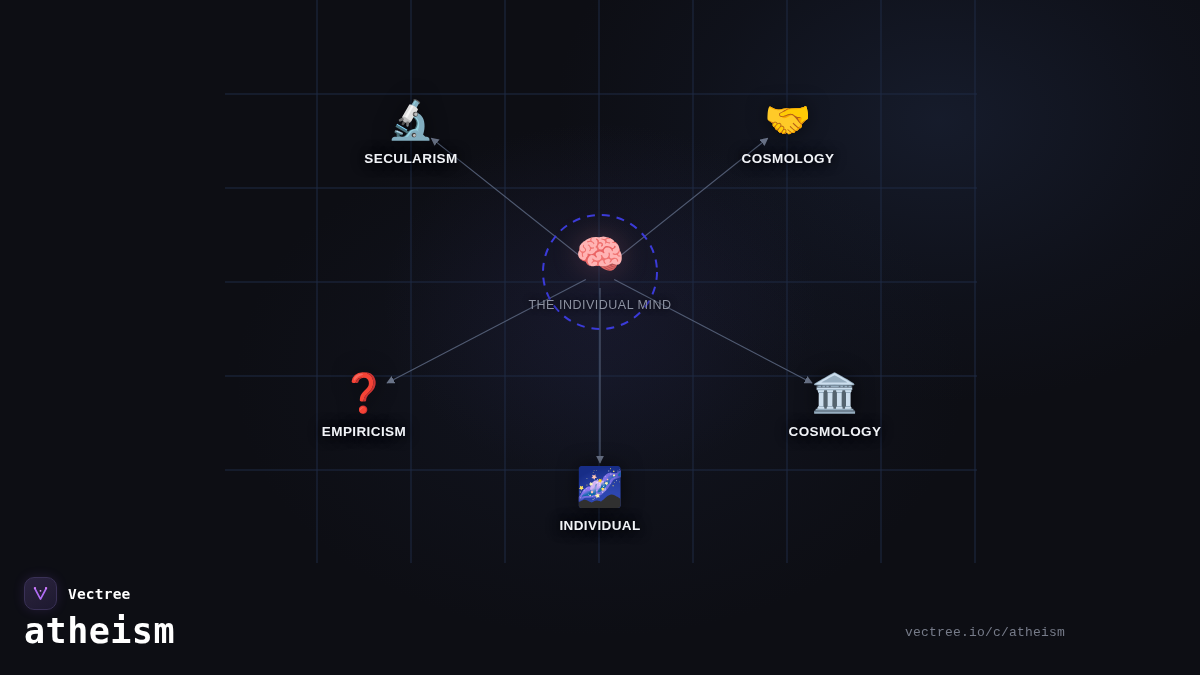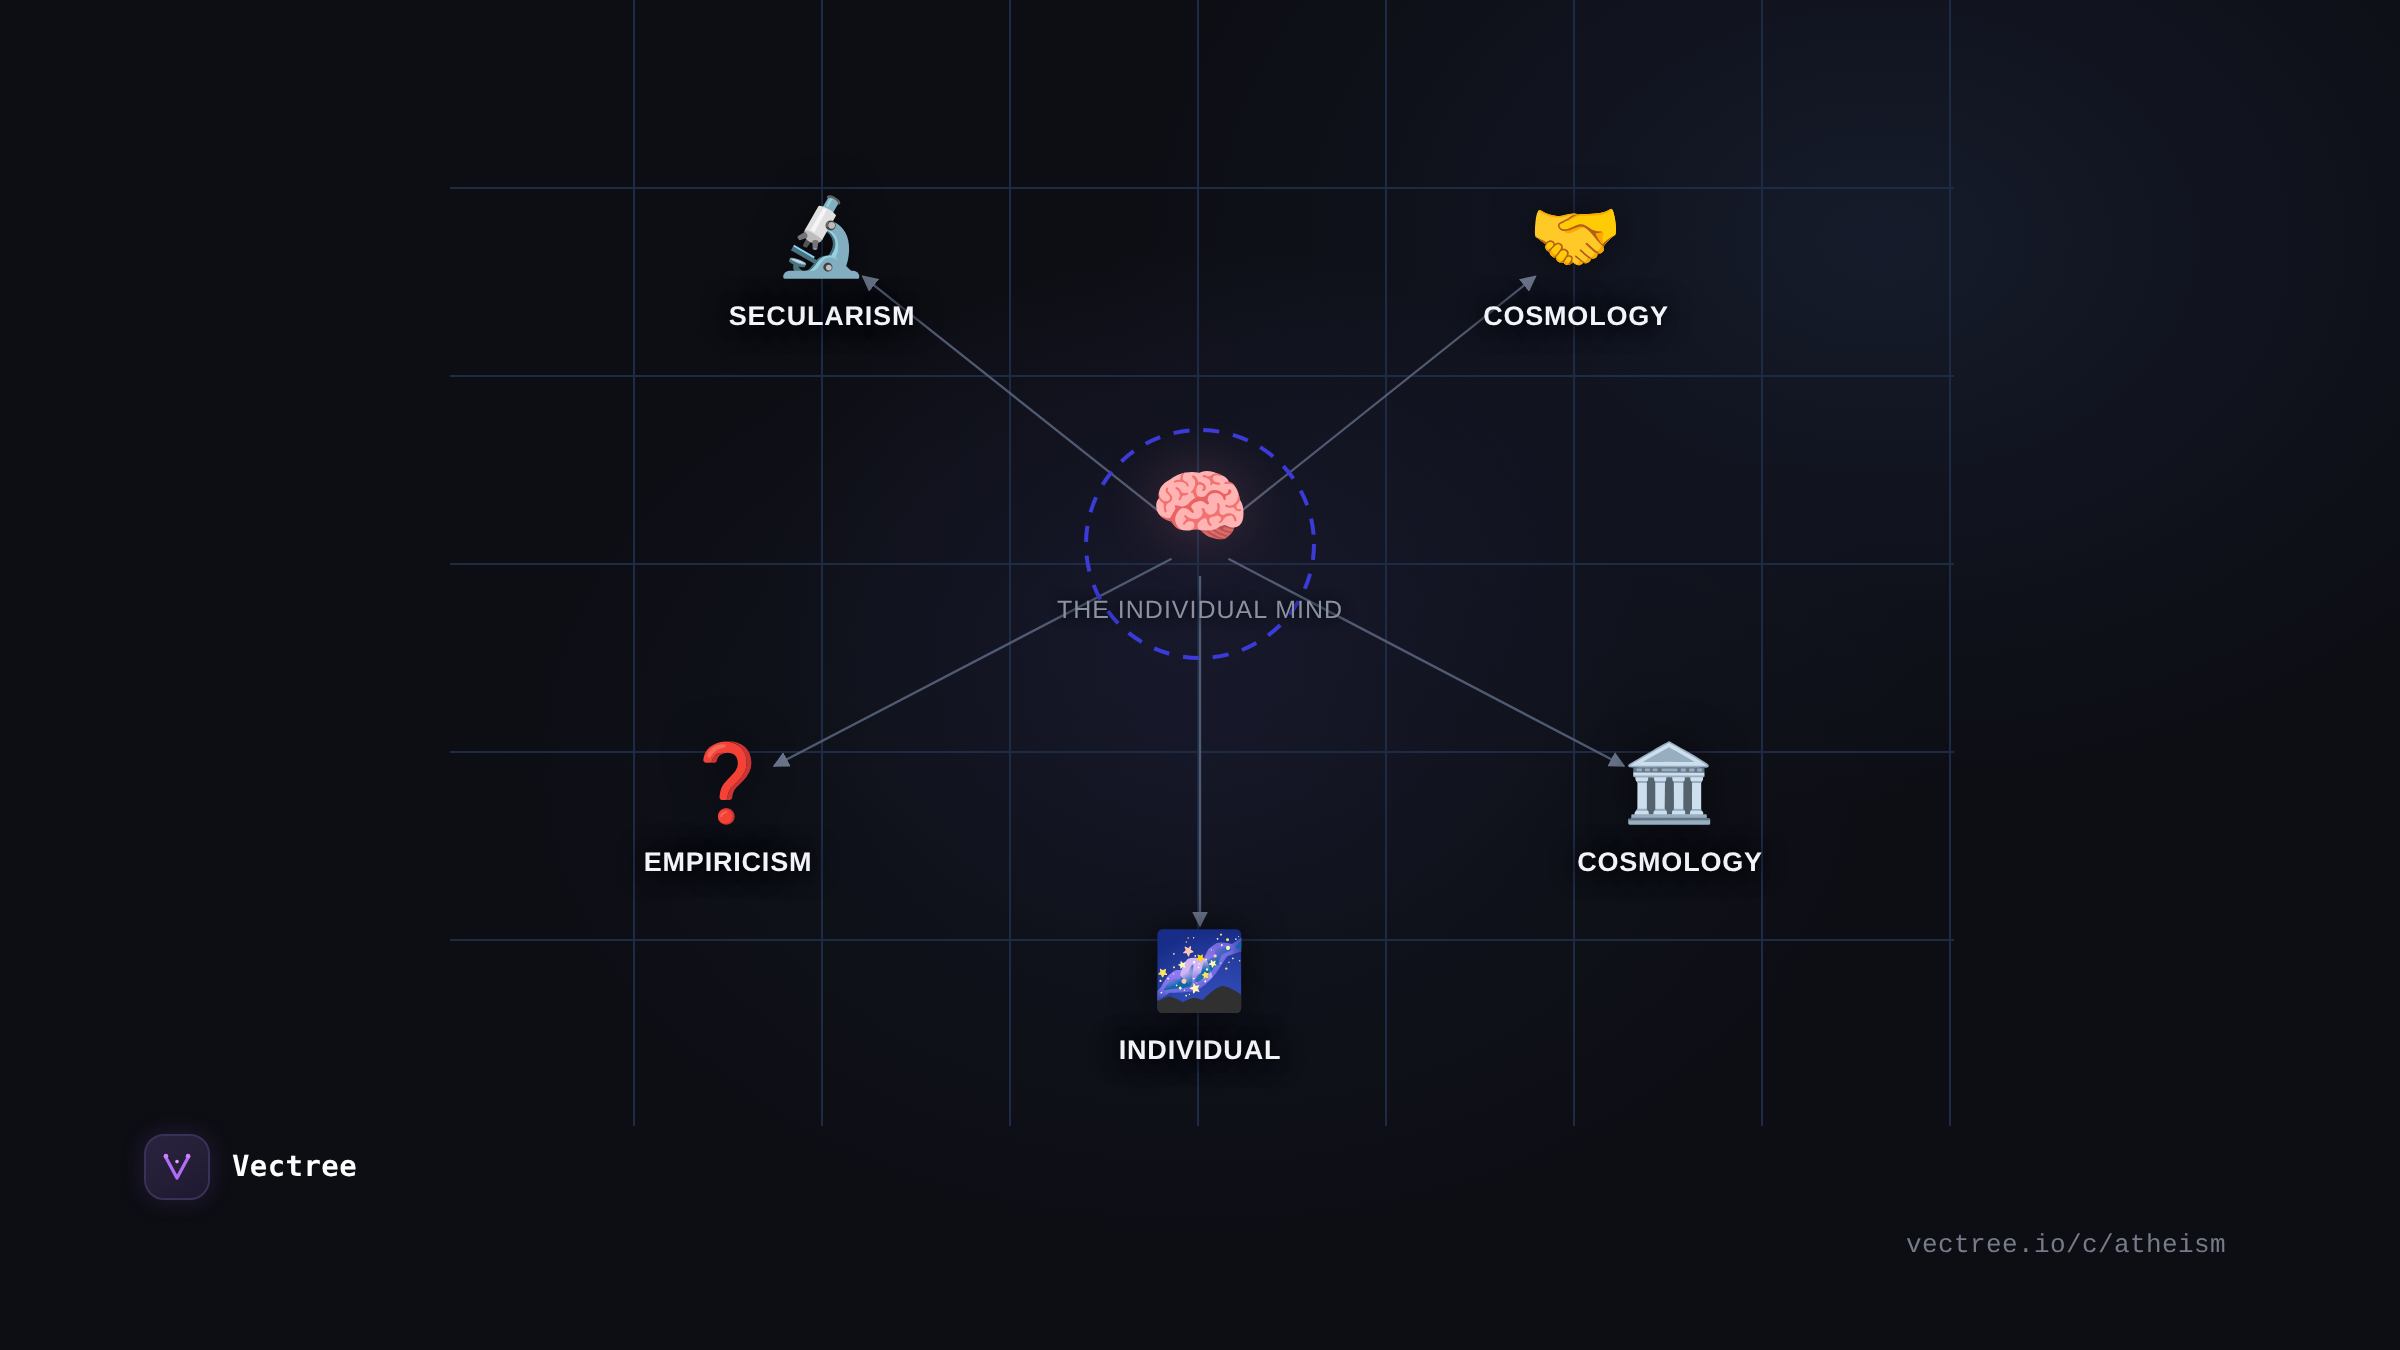--- a/index.html
+++ b/index.html
@@ -64,21 +64,21 @@
     user-select:none;
   }
   #center-node .label {
     margin-top:22px;
     font-size:12.5px; font-weight:400; letter-spacing:0.5px;
     color:#8c91a0; white-space:nowrap;
     text-shadow:0 0 6px rgba(5,6,12,0.9);
   }
 
   
-  .footer { position:absolute; left:0; bottom:12px; width:1089px; height:112px;margin-left:48px; }
+  .footer { position:absolute; left:0; bottom:2px; width:1089px; height:112px; }
   .brand-row {
     position:absolute; left:24px; top:16px;
     display:flex; align-items:center; gap:11px;
   }
   .brand-mark {
     width:33px; height:33px; border-radius:10px;
     background:linear-gradient(150deg,#2a2340 0%,#241e36 55%,#1d1930 100%);
     border:1px solid #3a3157;
     display:flex; align-items:center; justify-content:center;
     box-shadow:0 0 12px rgba(140,90,230,0.16);
@@ -174,16 +174,17 @@
       <div class="brand-mark">
         <svg width="19" height="19" viewBox="0 0 24 24" aria-hidden="true">
           <path d="M5 6 L12 19 L19 6" fill="none" stroke="#b06cf5" stroke-width="2.1" stroke-linecap="round" stroke-linejoin="round"></path>
           <circle cx="5" cy="5.2" r="1.5" fill="#d07cff"></circle>
           <circle cx="19" cy="5.2" r="1.5" fill="#d07cff"></circle>
           <circle cx="12" cy="8.6" r="1.15" fill="#e49bff"></circle>
         </svg>
       </div>
       <div class="brand-name">Vectree</div>
     </div>
+    <div class="concept-title">atheism</div>
     <div class="site-url">vectree.io/c/atheism</div>
   </div>
 
 </div>
 
 </body></html>

